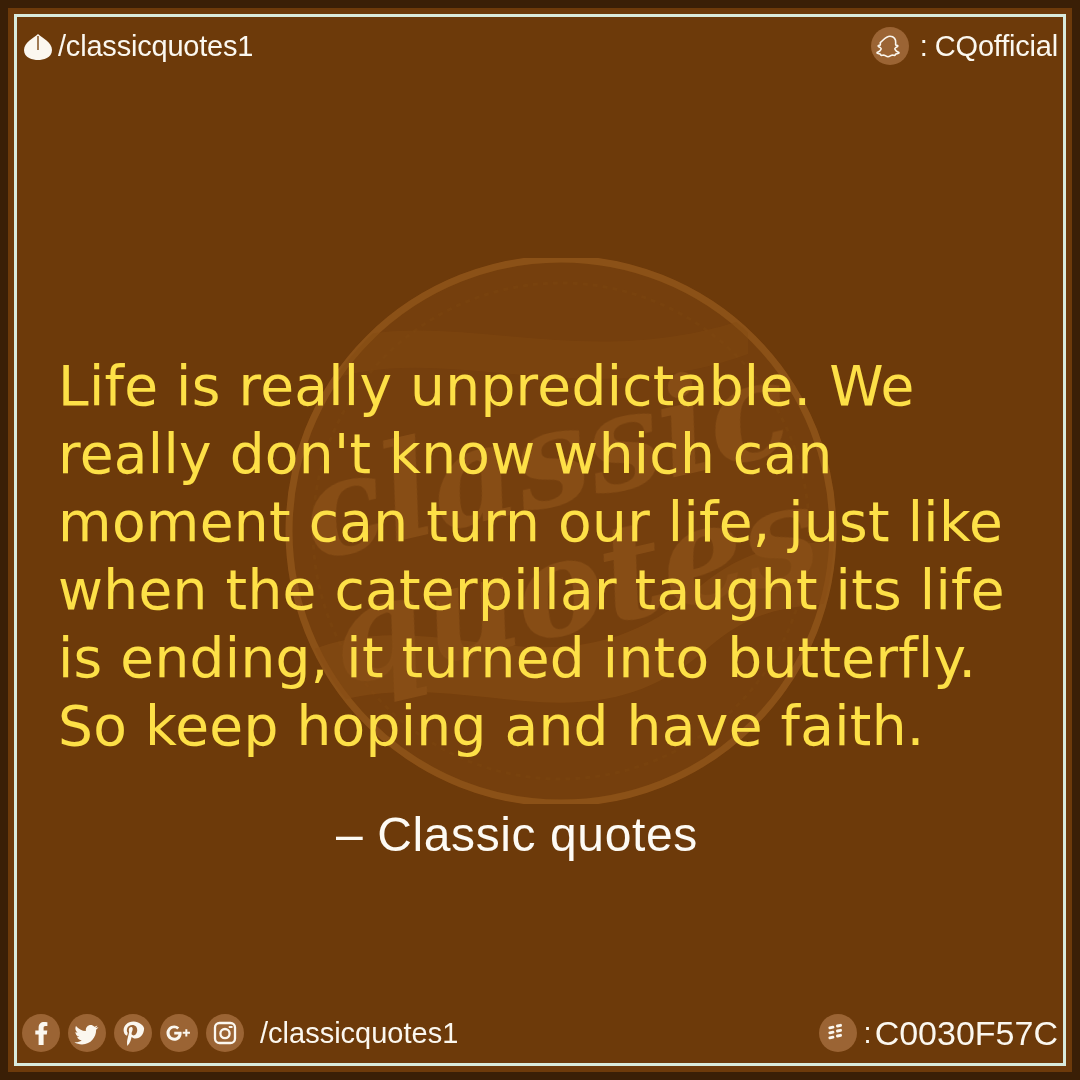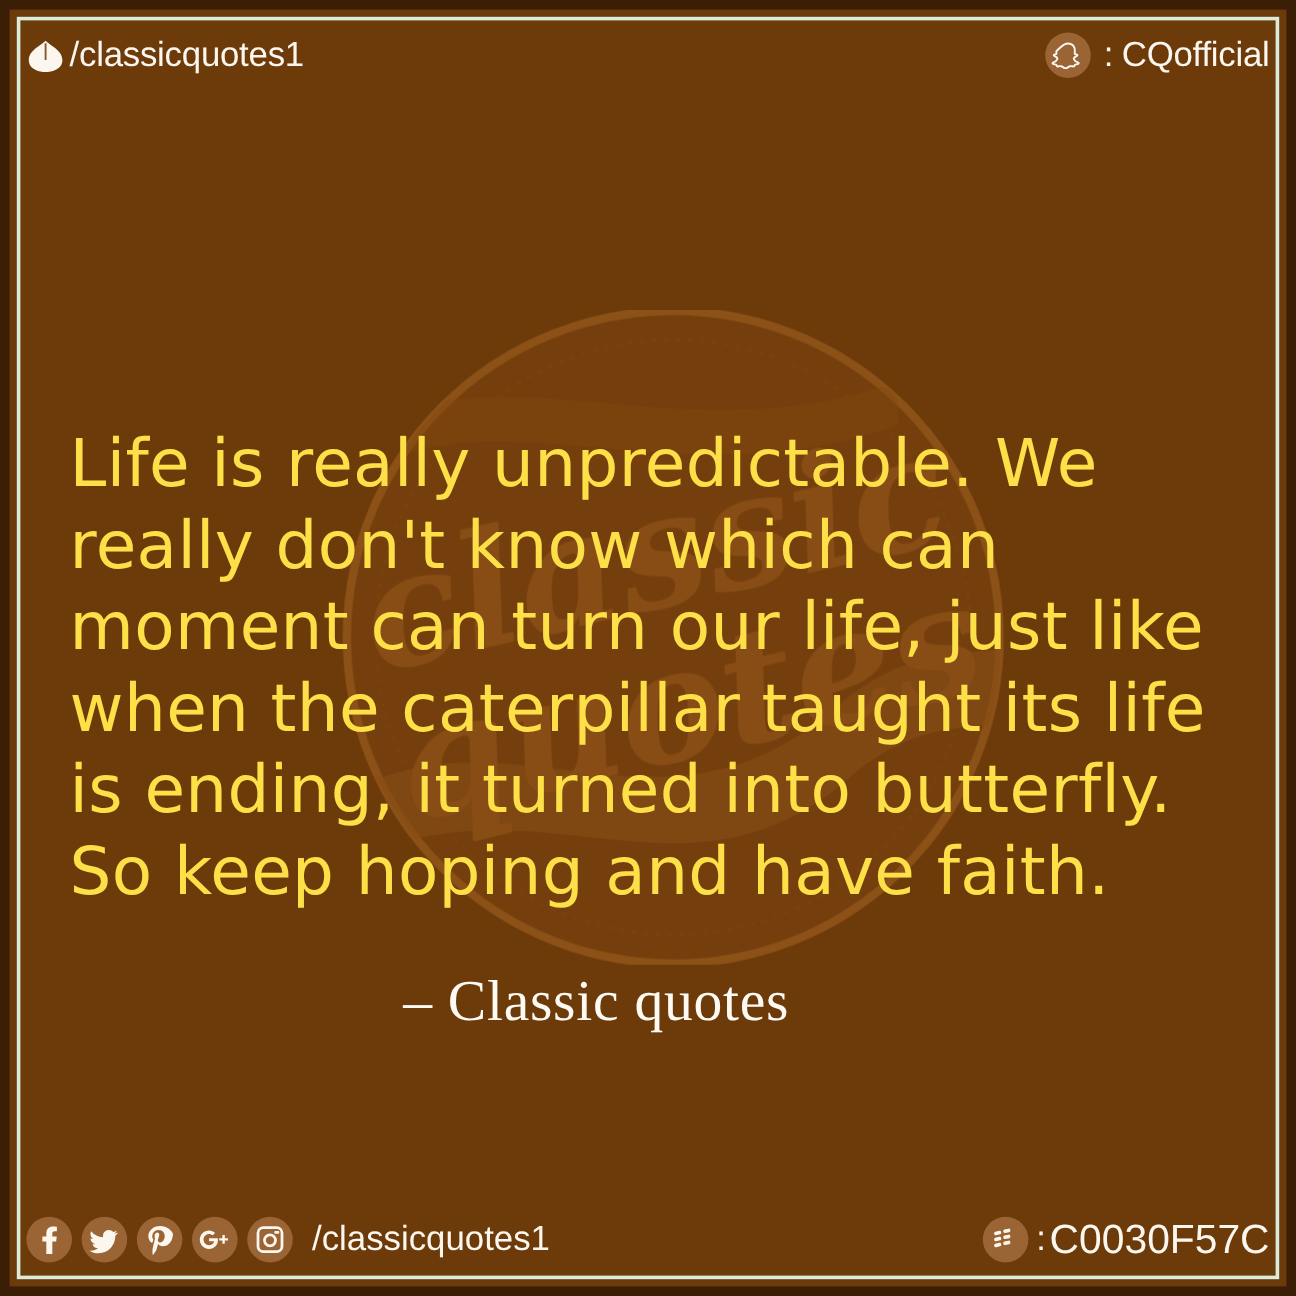--- a/index.html
+++ b/index.html
@@ -129,21 +129,21 @@
     font-weight: 400;
     letter-spacing: 0.3px;
     margin: 0;
     white-space: pre-line;
   }
   #attribution {
     position: absolute;
     left: 336px;
     top: 806px;
     z-index: 15;
-    font-family: Liberation Serif, serif;
+    font-family: Liberation Sans, sans-serif;
     font-size: 48px;
     line-height: 58px;
     color: #fdfaf4;
     letter-spacing: 0.6px;
     white-space: nowrap;
   }
 
   
   #footer-bar {
     position: absolute;

